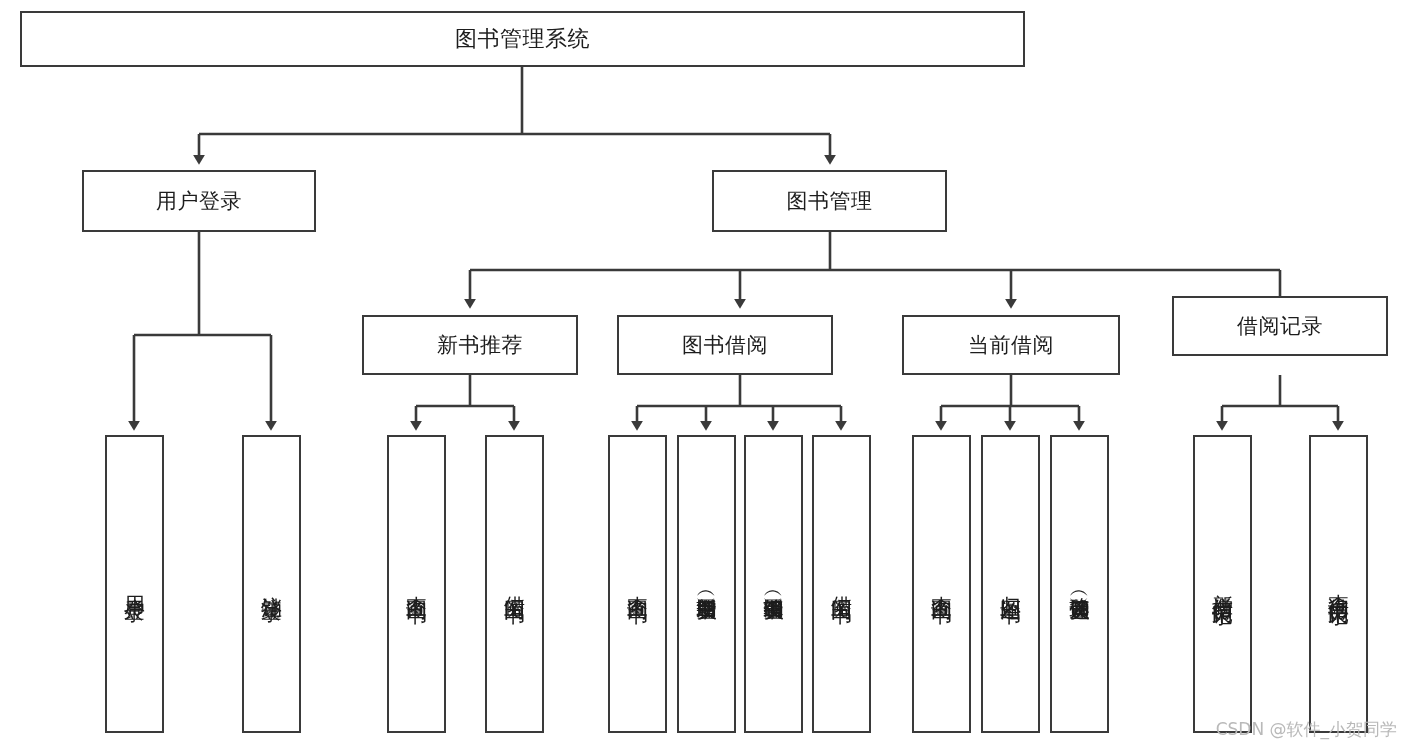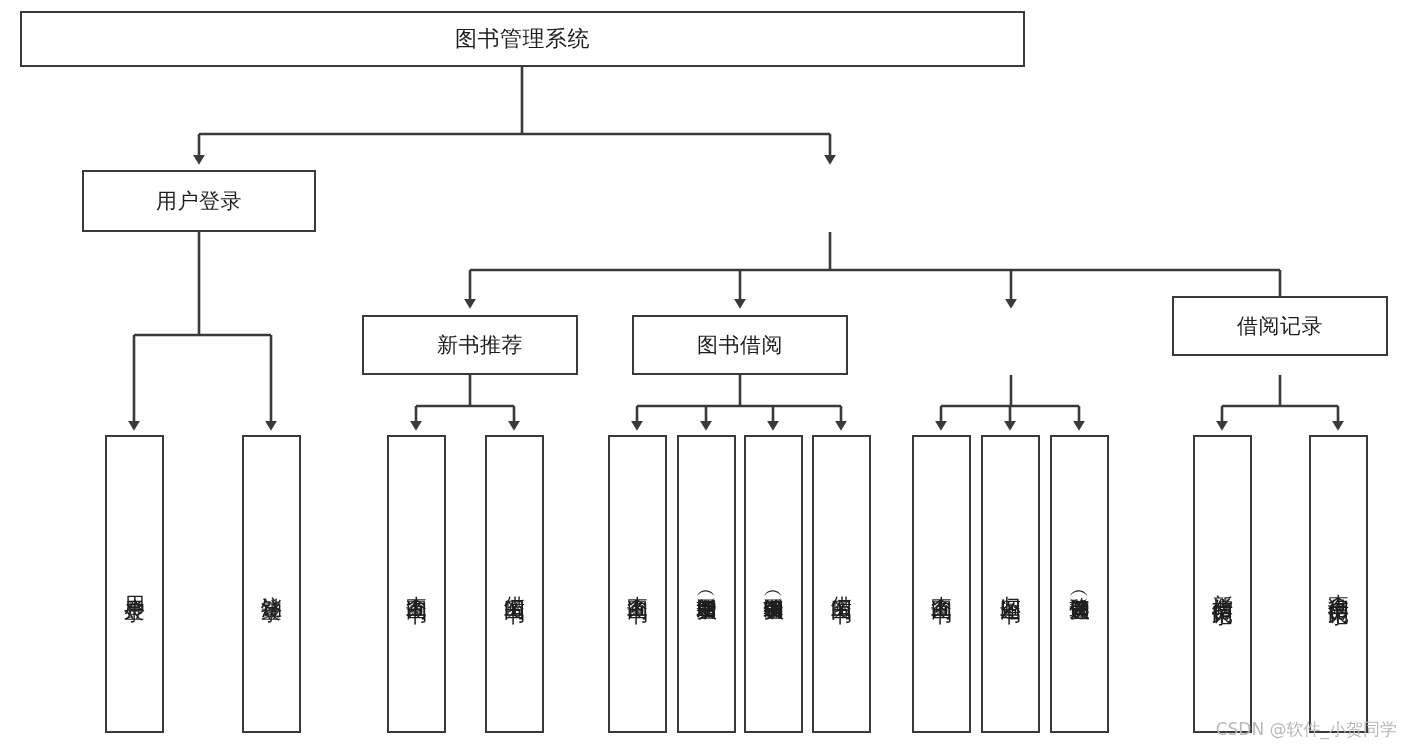--- a/index.html
+++ b/index.html
@@ -139,26 +139,32 @@
     </g>
   </svg>
 
   <div class="node horiz root" style="left:20px; top:11px; width:1005px; height:56px;">
     <span class="node-label">图书管理系统</span>
   </div>
 
   <div class="node horiz" style="left:82px; top:170px; width:234px; height:62px;">
     <span class="node-label">用户登录</span>
   </div>
+  <div class="node horiz" style="left:712px; top:170px; width:235px; height:62px;">
+    <span class="node-label">图书管理</span>
+  </div>
 
   <div class="node horiz" style="left:362px; top:315px; width:216px; height:60px;padding-left:20px;">
     <span class="node-label">新书推荐</span>
   </div>
-  <div class="node horiz" style="left:632px; top:315px; width:216px; height:60px;">
+  <div class="node horiz" style="left:617px; top:315px; width:216px; height:60px;">
     <span class="node-label">图书借阅</span>
+  </div>
+  <div class="node horiz" style="left:902px; top:315px; width:218px; height:60px;">
+    <span class="node-label">当前借阅</span>
   </div>
   <div class="node horiz" style="left:1172px; top:296px; width:216px; height:60px;">
     <span class="node-label">借阅记录</span>
   </div>
 
   <div class="node leaf" style="left:105px; top:435px; width:59px; height:298px;">
     <span class="node-label">用户登录</span>
   </div>
   <div class="node leaf" style="left:242px; top:435px; width:59px; height:298px;">
     <span class="node-label">注销登录</span>

